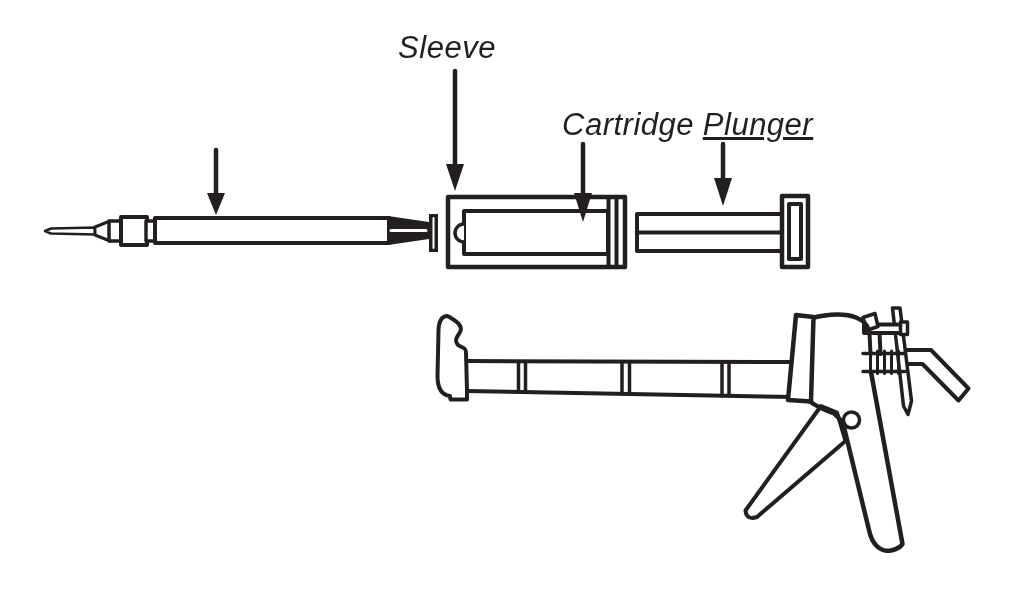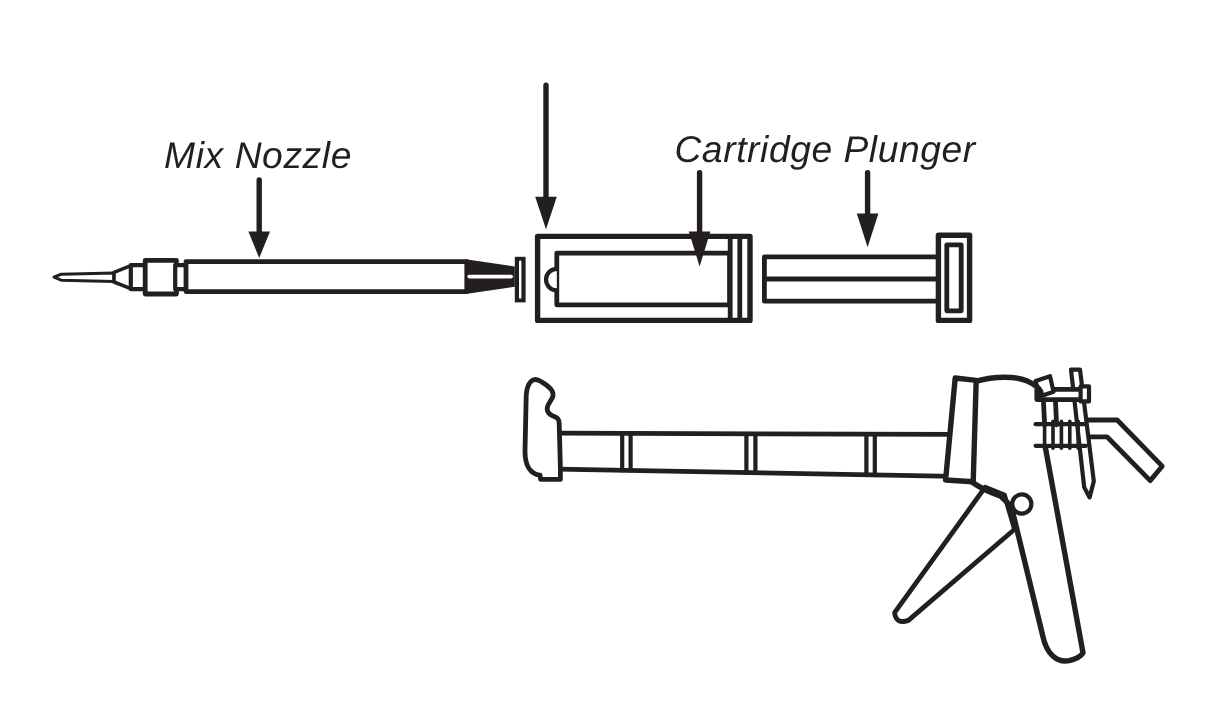--- a/index.html
+++ b/index.html
@@ -18,21 +18,21 @@
     font-size:31px;
     font-weight:500;
     letter-spacing:0.5px;
     color:#231F20;
     white-space:nowrap;
     line-height:1;
   }
   #label-mix-nozzle{left:215px;top:114px;}
   #label-sleeve{left:447px;top:32px;}
   #label-cartridge{left:588px;top:109px;margin-left:40px;}
-  #label-plunger{left:758px;top:109px;}
+  #label-plunger{left:758px;top:109px;text-decoration:underline;}
 </style>
 </head>
 <body>
 
 <div id="stage">
 
   <svg id="artwork" viewBox="0 0 1024 591" xmlns="http://www.w3.org/2000/svg" stroke-linecap="round" stroke-linejoin="round">
 
     <g stroke="#231F20" fill="none">
       <path d="M 95,227.5 L 51,228.5 L 45,231 L 51,233.5 L 95,234.5 Z" fill="#ffffff" stroke-width="2.5"></path>
@@ -137,16 +137,16 @@
         <line x1="583" y1="144" x2="583" y2="197" stroke-width="4.5"></line>
         <polygon points="574,193 592,193 583,222" stroke="none"></polygon>
       </g>
       <g>
         <line x1="723" y1="144" x2="723" y2="182" stroke-width="4.5"></line>
         <polygon points="714,178 732,178 723,206" stroke="none"></polygon>
       </g>
     </g>
   </svg>
 
-  <div class="part-label" id="label-mix-nozzle">Mix Nozzle</div>
+  <div class="part-label" id="label-sleeve">Sleeve</div>
   <div class="part-label" id="label-cartridge">Cartridge</div>
   <div class="part-label" id="label-plunger">Plunger</div>
 </div>
 
 </body></html>

